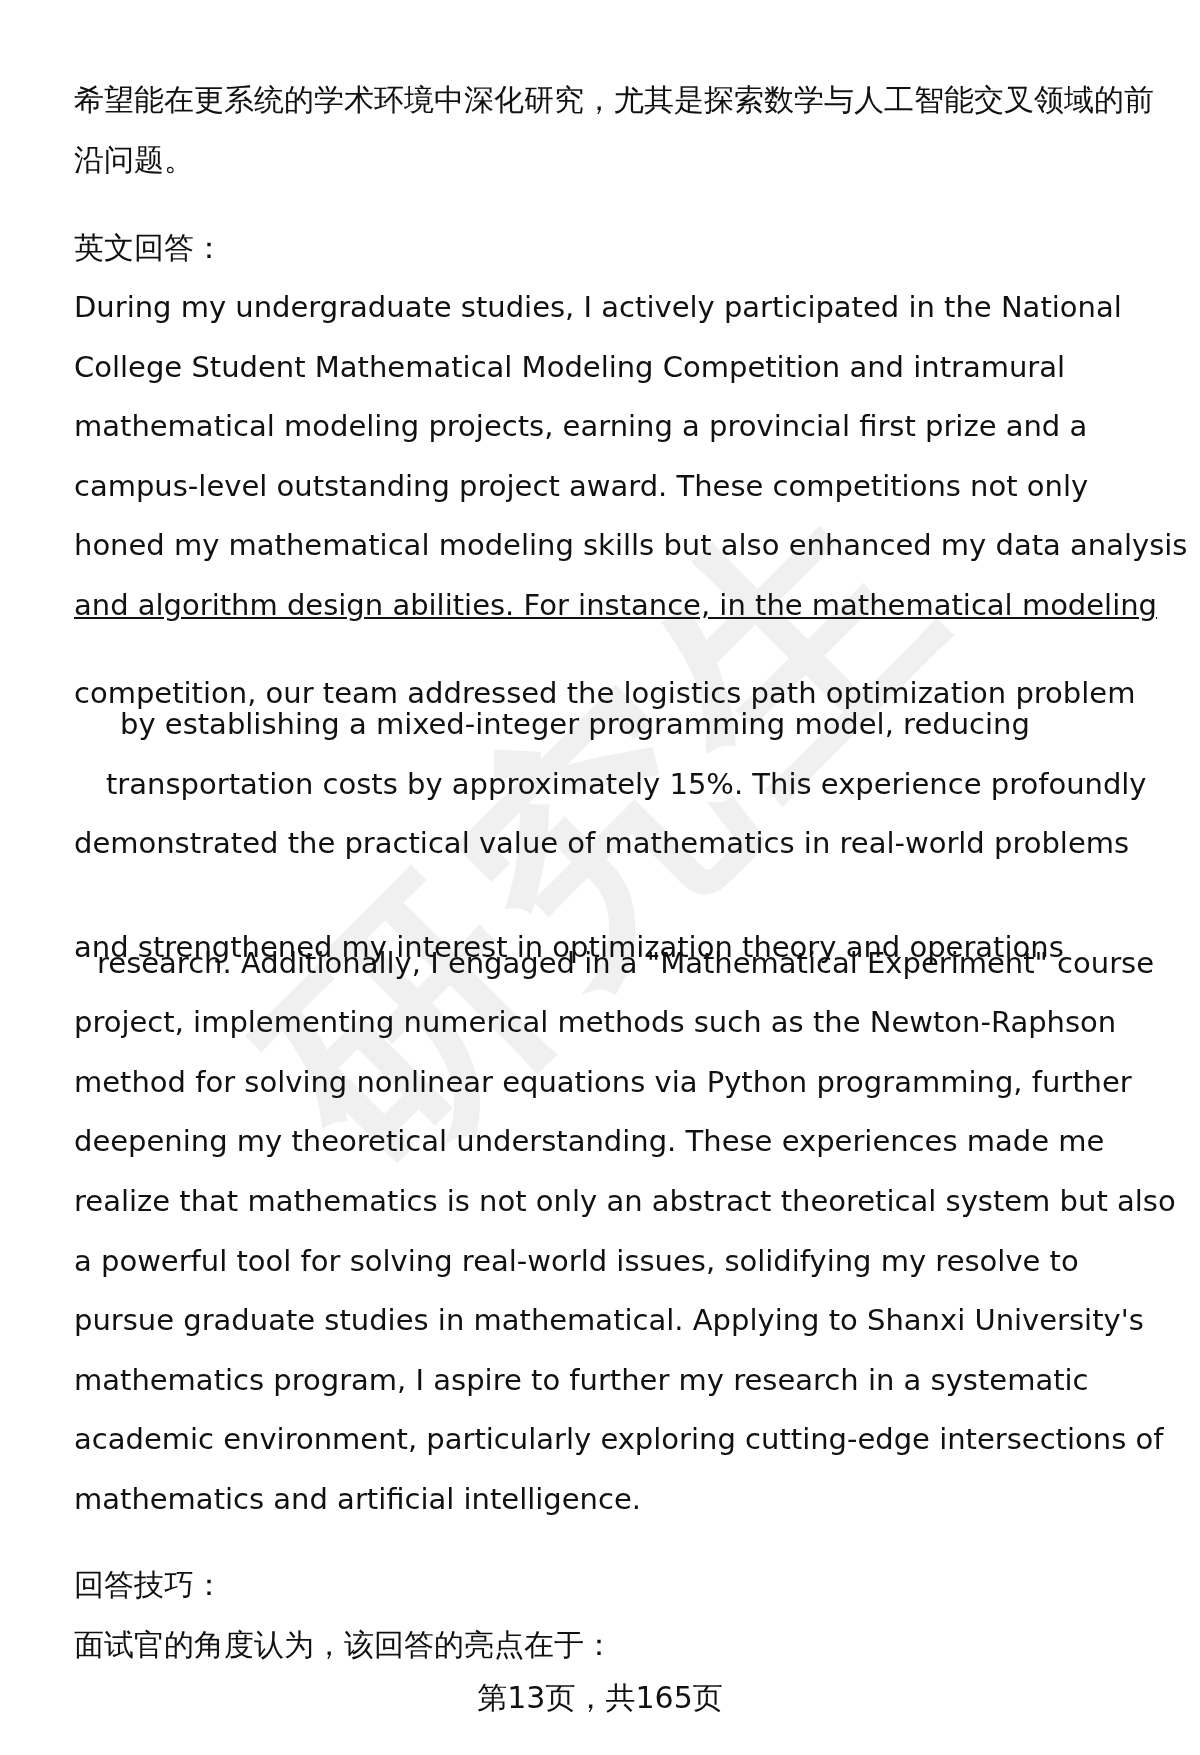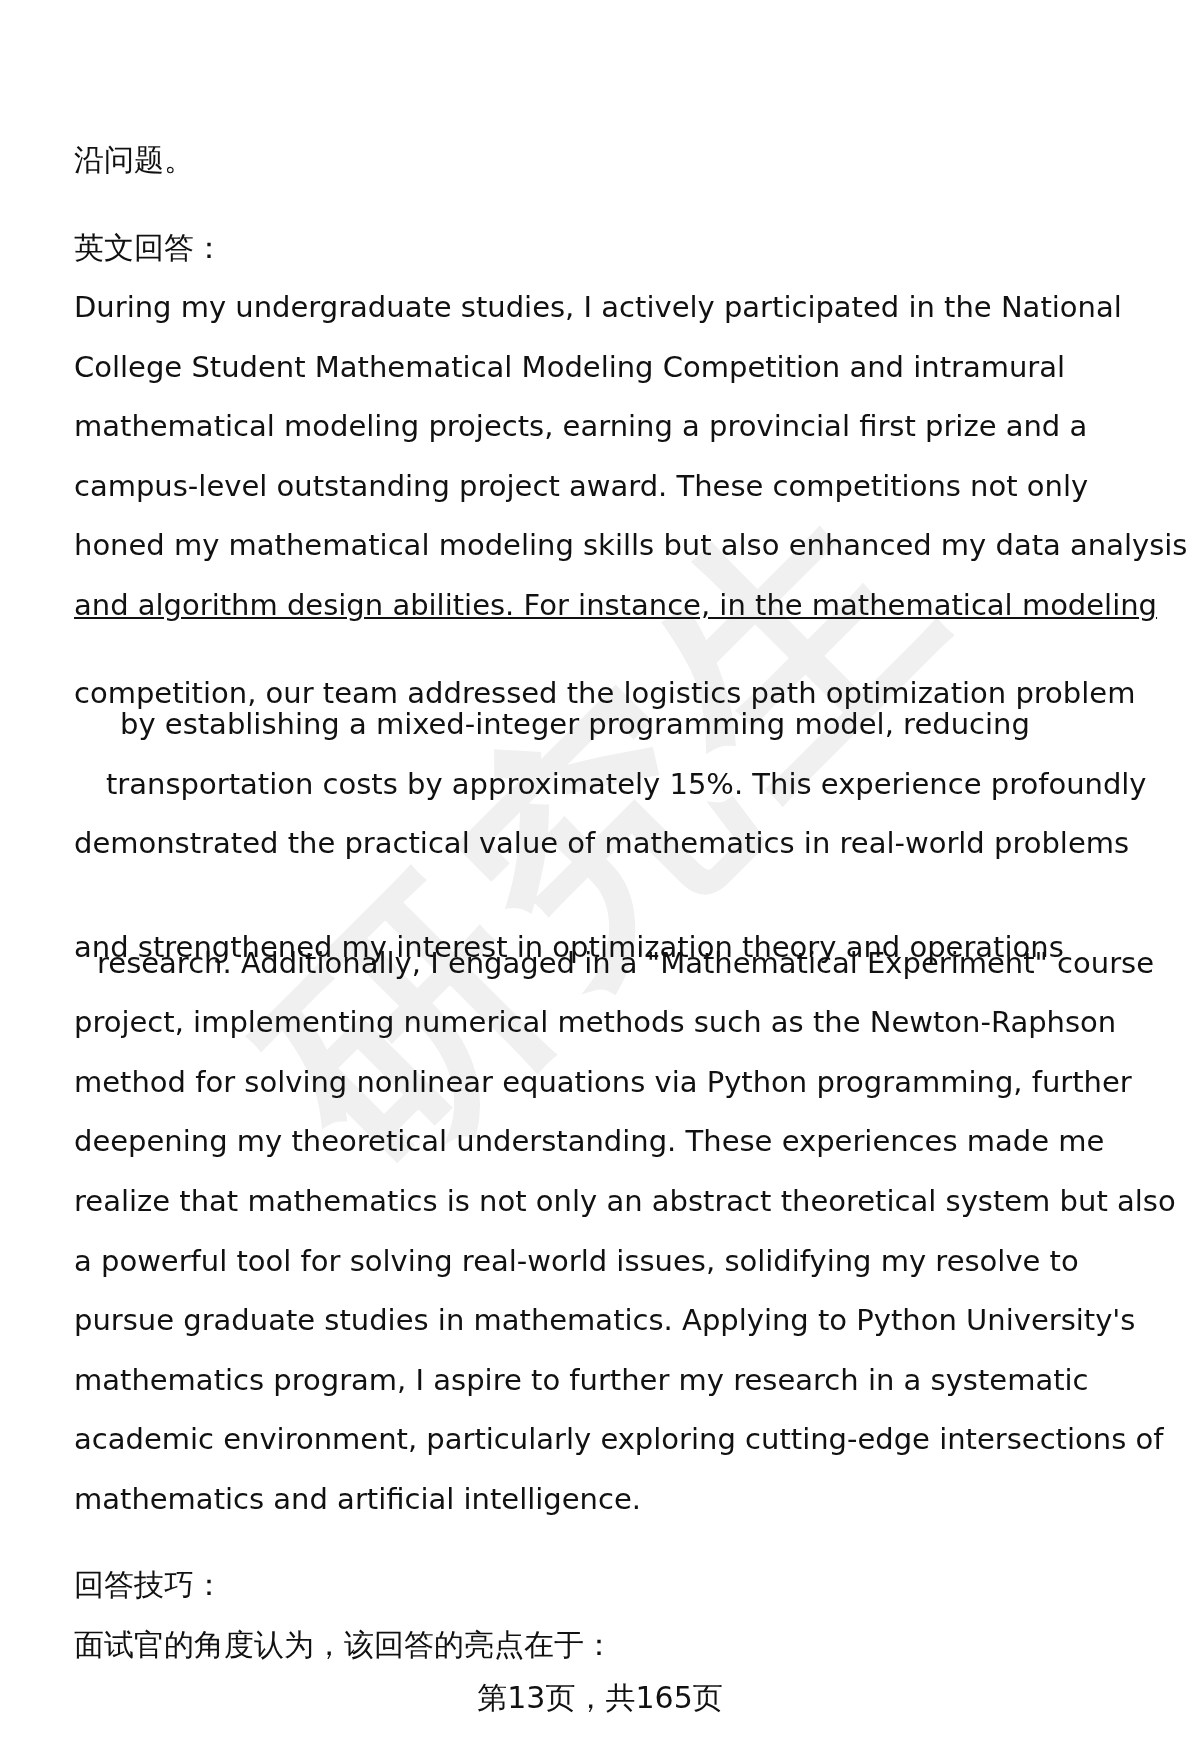--- a/index.html
+++ b/index.html
@@ -17,20 +17,21 @@
             font-size: 30px; line-height: 40px; z-index: 1; }
 </style>
 </head>
 <body>
 
 <div class="page">
   <div class="watermark">
     <span>研究生</span>
   </div>
 
+  <div class="line zh" style="top:80px">希望能在更系统的学术环境中深化研究，尤其是探索数学与人工智能交叉领域的前</div>
   <div class="line zh" style="top:140px">沿问题。</div>
 
   <div class="line zh" style="top:228px">英文回答：</div>
 
   <div id="english-block">
       <div class="line" style="top: 287px;">During my undergraduate studies, I actively participated in the National</div>
       <div class="line" style="top: 346.6px;">College Student Mathematical Modeling Competition and intramural</div>
       <div class="line" style="top: 406.2px;">mathematical modeling projects, earning a provincial first prize and a</div>
       <div class="line" style="top: 465.8px;">campus-level outstanding project award. These competitions not only</div>
       <div class="line" style="top: 525.4px;">honed my mathematical modeling skills but also enhanced my data analysis</div>
@@ -39,21 +40,21 @@
       <div class="line" style="top: 704.2px; margin-left: 46px;">by establishing a mixed-integer programming model, reducing</div>
       <div class="line" style="top: 763.8px; margin-left: 32px;">transportation costs by approximately 15%. This experience profoundly</div>
       <div class="line" style="top: 823.4px;">demonstrated the practical value of mathematics in real-world problems</div>
       <div class="line" style="top: 883px; margin-top: 44px;">and strengthened my interest in optimization theory and operations</div>
       <div class="line" style="top: 942.6px; margin-left: 23px;">research. Additionally, I engaged in a "Mathematical Experiment" course</div>
       <div class="line" style="top: 1002.2px;">project, implementing numerical methods such as the Newton-Raphson</div>
       <div class="line" style="top: 1061.8px; text-align: right;">method for solving nonlinear equations via Python programming, further</div>
       <div class="line" style="top: 1121.4px;">deepening my theoretical understanding. These experiences made me</div>
       <div class="line" style="top: 1181px;">realize that mathematics is not only an abstract theoretical system but also</div>
       <div class="line" style="top: 1240.6px;">a powerful tool for solving real-world issues, solidifying my resolve to</div>
-      <div class="line" style="top: 1300.2px;">pursue graduate studies in mathematics. Applying to Python University's</div>
+      <div class="line" style="top: 1300.2px;">pursue graduate studies in mathematical. Applying to Shanxi University's</div>
       <div class="line" style="top: 1359.8px;">mathematics program, I aspire to further my research in a systematic</div>
       <div class="line" style="top: 1419.4px;">academic environment, particularly exploring cutting-edge intersections of</div>
       <div class="line" style="top: 1479px;">mathematics and artificial intelligence.</div>
     </div>
 
   <div class="line zh" style="top:1565px">回答技巧：</div>
   <div class="line zh" style="top:1625px">面试官的角度认为，该回答的亮点在于：</div>
 
   <div class="footer">第13页，共165页</div>
 </div>

